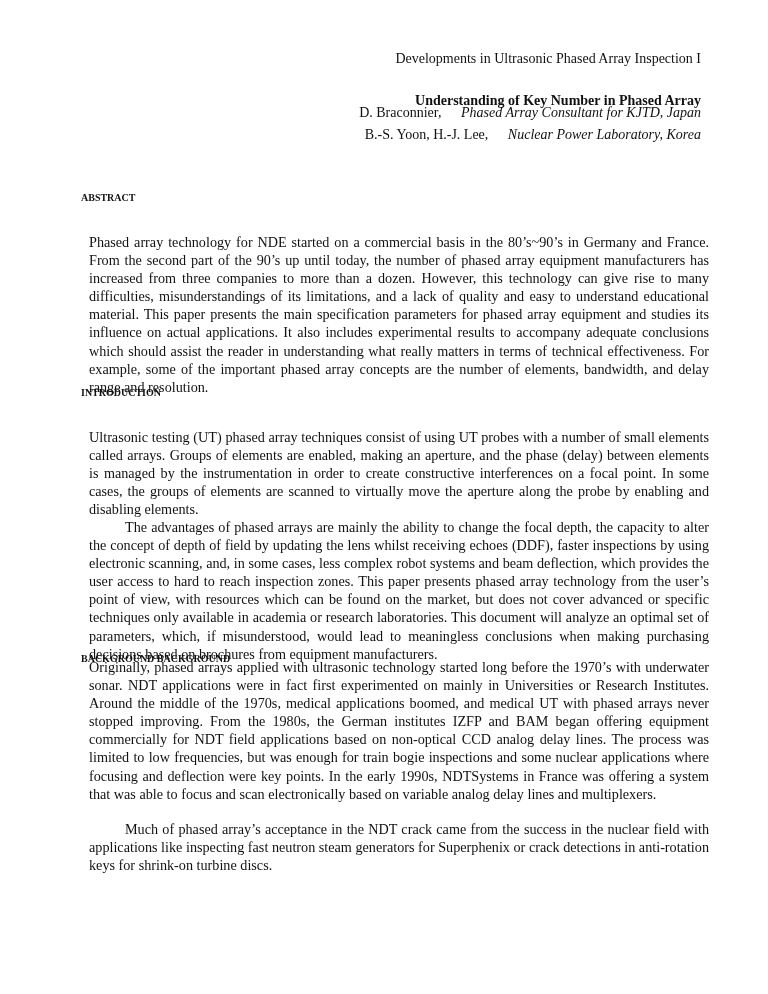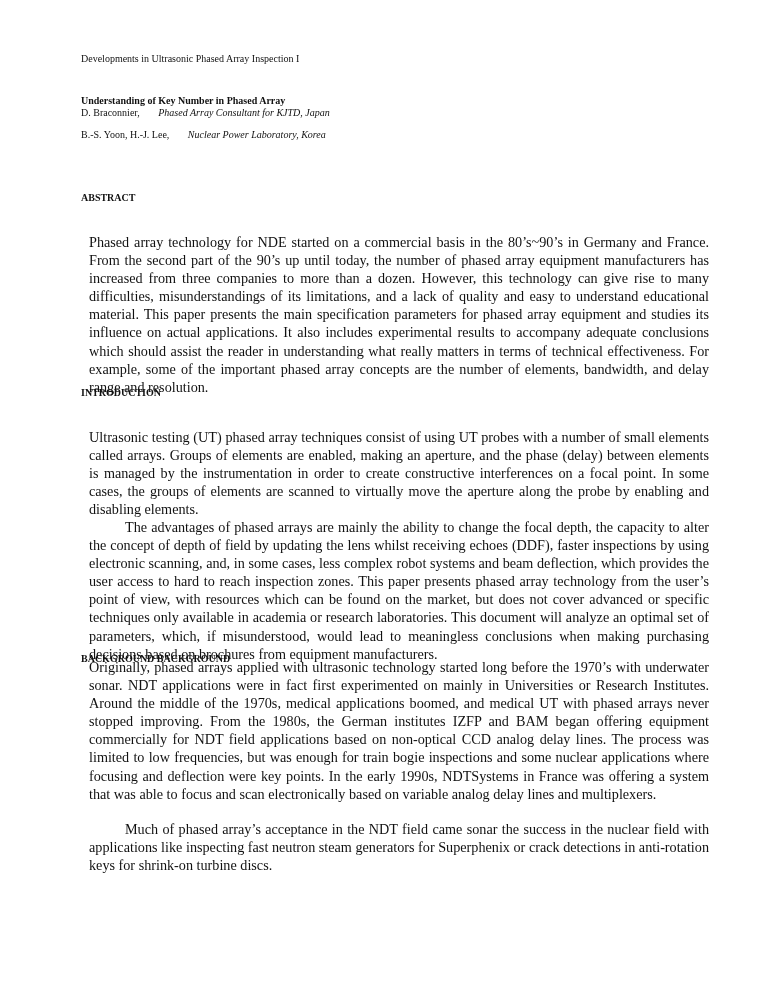--- a/index.html
+++ b/index.html
@@ -15,22 +15,22 @@
       font-family: "Liberation Serif", "DejaVu Serif", serif;
       color: #111111;
     }
     .page {
       position: absolute;
       left: 81px;
       top: 0;
       width: 620px;
     }
     .center {
-      text-align: left;
-      font-size: 10px;
+      text-align: right;
+      font-size: 14px;
       line-height: 18px;
     }
     .series-title { position: absolute; top: 50px; left: 0; width: 620px; }
     .paper-title { position: absolute; top: 92px; left: 0; width: 620px; font-weight: bold; }
     .author1 { position: absolute; top: 104px; left: 0; width: 620px; }
     .author2 { position: absolute; top: 126px; left: 0; width: 620px; }
     .affil { font-style: italic; margin-left: 16px; }
 
     .heading {
       position: absolute;
@@ -81,15 +81,15 @@
 
   <h2 class="heading" id="h-abstract">ABSTRACT</h2>
   <p class="para" id="p-abstract">Phased array technology for NDE started on a commercial basis in the 80’s~90’s in Germany and France. From the second part of the 90’s up until today, the number of phased array equipment manufacturers has increased from three companies to more than a dozen. However, this technology can give rise to many difficulties, misunderstandings of its limitations, and a lack of quality and easy to understand educational material. This paper presents the main specification parameters for phased array equipment and studies its influence on actual applications. It also includes experimental results to accompany adequate conclusions which should assist the reader in understanding what really matters in terms of technical effectiveness. For example, some of the important phased array concepts are the number of elements, bandwidth, and delay range and resolution.</p>
 
   <h2 class="heading" id="h-intro">INTRODUCTION</h2>
   <p class="para" id="p-intro-1">Ultrasonic testing (UT) phased array techniques consist of using UT probes with a number of small elements called arrays. Groups of elements are enabled, making an aperture, and the phase (delay) between elements is managed by the instrumentation in order to create constructive interferences on a focal point. In some cases, the groups of elements are scanned to virtually move the aperture along the probe by enabling and disabling elements.</p>
   <p class="para indent" id="p-intro-2">The advantages of phased arrays are mainly the ability to change the focal depth, the capacity to alter the concept of depth of field by updating the lens whilst receiving echoes (DDF), faster inspections by using electronic scanning, and, in some cases, less complex robot systems and beam deflection, which provides the user access to hard to reach inspection zones. This paper presents phased array technology from the user’s point of view, with resources which can be found on the market, but does not cover advanced or specific techniques only available in academia or research laboratories. This document will analyze an optimal set of parameters, which, if misunderstood, would lead to meaningless conclusions when making purchasing decisions based on brochures from equipment manufacturers.</p>
 
   <h2 class="heading" id="h-history">BACKGROUND BACKGROUND</h2>
   <p class="para" id="p-history-1">Originally, phased arrays applied with ultrasonic technology started long before the 1970’s with underwater sonar. NDT applications were in fact first experimented on mainly in Universities or Research Institutes. Around the middle of the 1970s, medical applications boomed, and medical UT with phased arrays never stopped improving. From the 1980s, the German institutes IZFP and BAM began offering equipment commercially for NDT field applications based on non-optical CCD analog delay lines. The process was limited to low frequencies, but was enough for train bogie inspections and some nuclear applications where focusing and deflection were key points. In the early 1990s, NDTSystems in France was offering a system that was able to focus and scan electronically based on variable analog delay lines and multiplexers.</p>
-  <p class="para indent" id="p-history-2">Much of phased array’s acceptance in the NDT field came sonar the success in the nuclear field with applications like inspecting fast neutron steam generators for Superphenix or crack detections in anti-rotation keys for shrink-on turbine discs.</p>
+  <p class="para indent" id="p-history-2">Much of phased array’s acceptance in the NDT crack came from the success in the nuclear field with applications like inspecting fast neutron steam generators for Superphenix or crack detections in anti-rotation keys for shrink-on turbine discs.</p>
 
 </div>
 
 </body></html>

